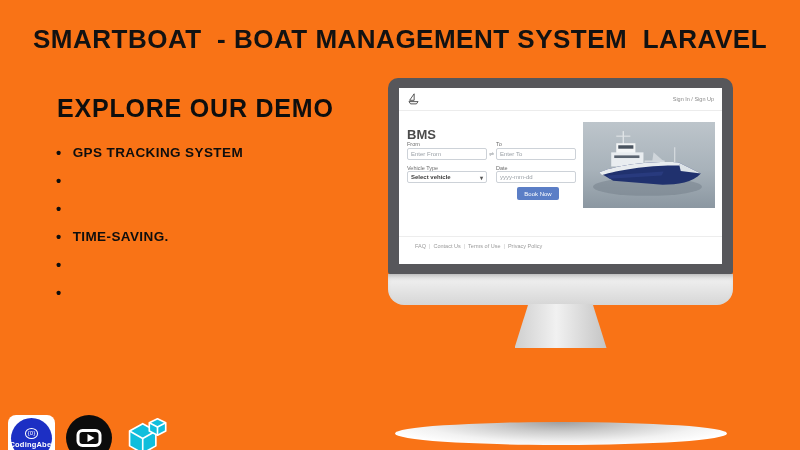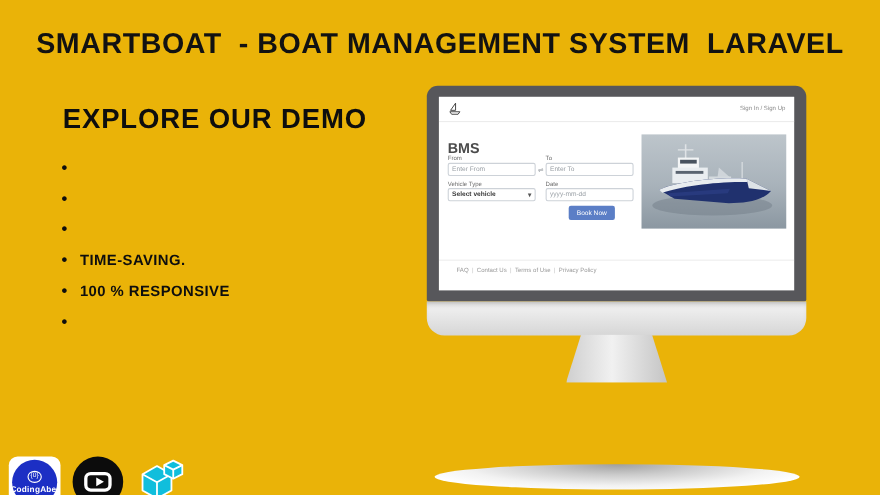--- a/index.html
+++ b/index.html
@@ -1,17 +1,17 @@
 <!DOCTYPE html>
 <html><head>
 <meta charset="utf-8">
 <style>
   * { margin:0; padding:0; box-sizing:border-box; }
   body { font-family:"Liberation Sans", sans-serif; }
-  .canvas { position:relative; width:800px; height:450px; background:#eab308; overflow:hidden; }
+  .canvas { position:relative; width:800px; height:450px; background:#f97316; overflow:hidden; }
 
   
   .title { position:absolute; top:24px; left:0; right:0; text-align:center;
            font-size:26px; font-weight:800; color:#121212; letter-spacing:.5px; white-space:pre; }
 
   
   .demo-heading { position:absolute; left:57px; top:94px; font-size:25px; font-weight:800;
                   color:#0e0e0e; letter-spacing:.8px; }
   .bullets { position:absolute; left:56px; top:138px; list-style:none; }
   .bullets li { display:flex; align-items:center; gap:11px; height:28px;
@@ -93,34 +93,34 @@
 <body>
 
 <div class="canvas">
 
   <h1 class="title">SMARTBOAT  - BOAT MANAGEMENT SYSTEM  LARAVEL</h1>
 
   <h2 class="demo-heading">EXPLORE OUR DEMO</h2>
   <ul class="bullets">
     <li>
         <span class="dot">•</span>
+        <span>GPS TRACKING SYSTEM</span>
       </li>
     <li>
         <span class="dot">•</span>
       </li>
     <li>
         <span class="dot">•</span>
       </li>
     <li>
         <span class="dot">•</span>
         <span>TIME-SAVING.</span>
       </li>
     <li>
         <span class="dot">•</span>
-        <span>100 % RESPONSIVE</span>
       </li>
     <li>
         <span class="dot">•</span>
       </li>
   </ul>
 
   <div class="monitor">
     <div class="m-frame"></div>
     <div class="m-chin"></div>
     <div class="m-neck"></div>

